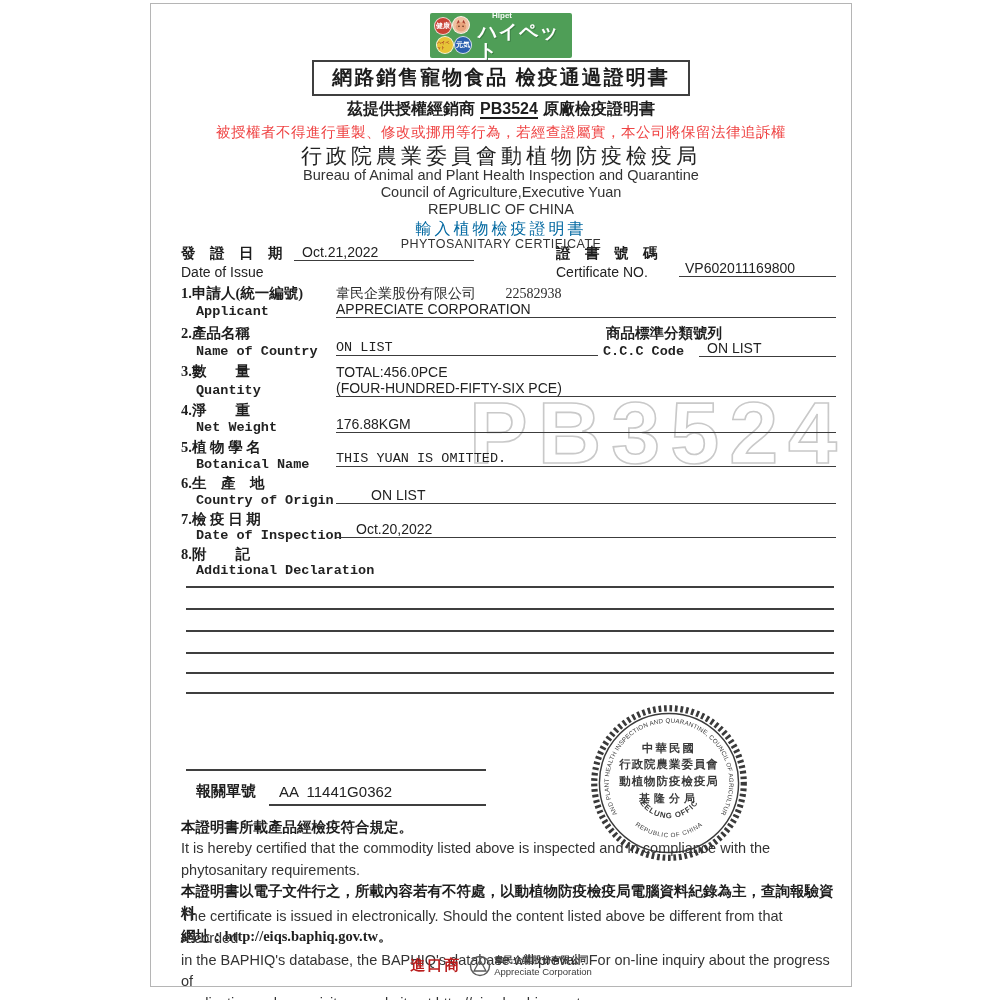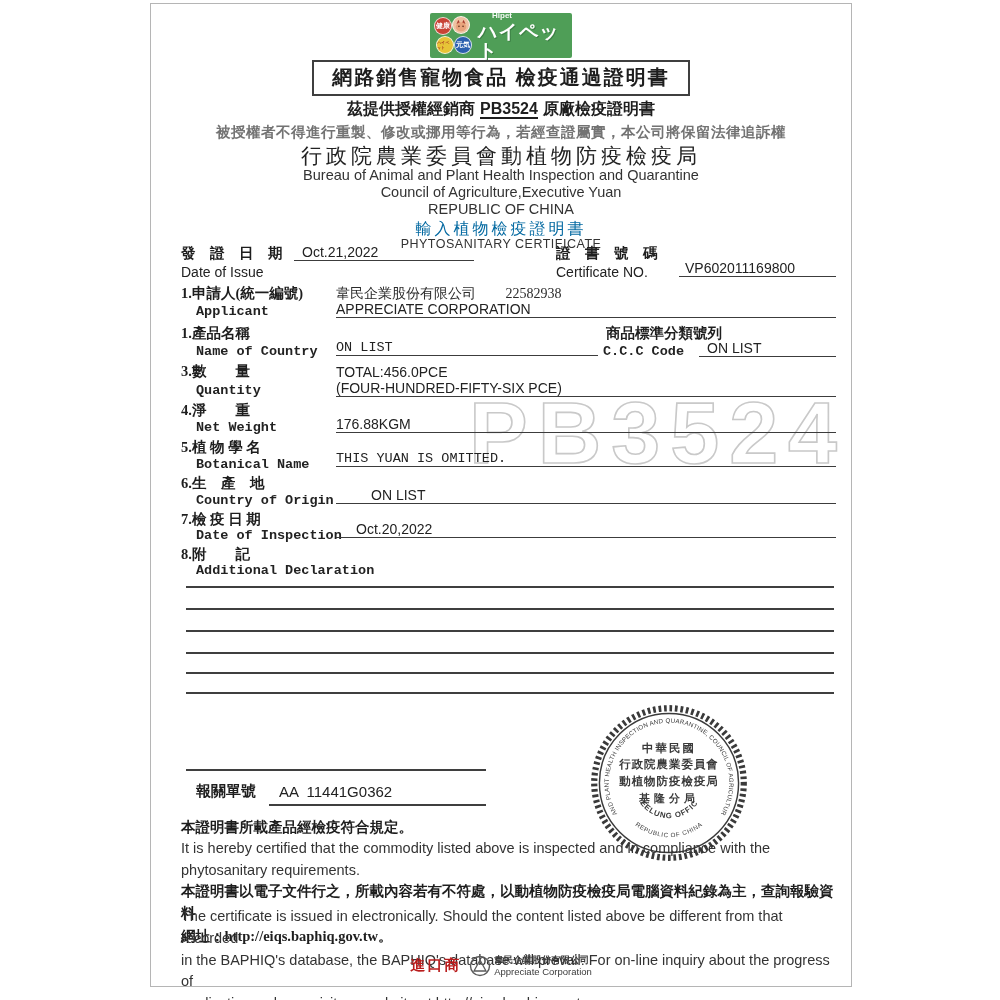--- a/index.html
+++ b/index.html
@@ -24,21 +24,21 @@
   .logo-text { margin-left:6px; color:#fff; line-height:1; }
   .hipet-small { font-size:8px; font-weight:bold; opacity:.95; margin-left:14px; margin-bottom:2px; }
   .hipet-large { font-size:19px; font-weight:bold; letter-spacing:1px; text-shadow:1px 1px 0 #3c7f44; }
 
   
   .hline { position:absolute; left:0; right:0; text-align:center; z-index:1; }
   .title-box-wrap { top:56px; }
   .title-box { display:inline-block; border:2px solid #3f3f3f; padding:2px 18px 3px; font-size:20px; font-weight:bold; letter-spacing:2px; color:#1e1e1e; }
   .auth-line { top:95px; font-size:16px; font-weight:bold; color:#1e1e1e; }
   .auth-code { border-bottom:2px solid #1e1e1e; margin:0 5px; }
-  .warning-line { top:119px; font-size:14.5px; font-weight:bold; color:#737373; letter-spacing:.5px; }
+  .warning-line { top:119px; font-size:14.5px; font-weight:normal; color:#ef4444; letter-spacing:.5px; }
   .bureau-zh { top:138px; font-size:21px; letter-spacing:4px; color:#222; font-weight:500; }
   .bureau-en1 { top:163px; font-size:14.5px; color:#333; }
   .bureau-en2 { top:180px; font-size:14.5px; color:#333; }
   .bureau-en3 { top:197px; font-size:14.5px; color:#333; }
   .cert-zh { top:215px; font-size:16px; letter-spacing:3px; color:#0369a1; font-weight:500; }
   .cert-en { top:233px; font-size:12.5px; color:#333; letter-spacing:.5px; }
 
   
   .abs { position:absolute; z-index:1; }
   .lbl-zh { font-family:"Liberation Serif","DejaVu Serif",serif; font-weight:bold; font-size:14.5px; color:#1e1e1e; white-space:pre; }
@@ -119,21 +119,21 @@
     <div class="abs val u" style="left:528px; top:256px; width:157px; padding-left:6px;">VP602011169800</div>
 
     <div class="abs lbl-zh" style="left:30px; top:280px;">1.申請人(統一編號)</div>
     <div class="abs zh-serif" style="left:185px; top:281px; font-size:14px;">
       <span>韋民企業股份有限公司</span>
       <span style="margin-left:26px;">22582938</span>
     </div>
     <div class="abs lbl-en" style="left:45px; top:300px;">Applicant</div>
     <div class="abs val u" style="left:185px; top:297px; width:500px;">APPRECIATE CORPORATION</div>
 
-    <div class="abs lbl-zh" style="left:30px; top:320px;">1.產品名稱</div>
+    <div class="abs lbl-zh" style="left:30px; top:320px;">2.產品名稱</div>
     <div class="abs lbl-zh" style="left:455px; top:320px;">商品標準分類號列</div>
     <div class="abs lbl-en" style="left:45px; top:340px;">Name of Country</div>
     <div class="abs val u mono" style="left:185px; top:336px; width:262px; font-size:13.5px;">ON LIST</div>
     <div class="abs lbl-en" style="left:452px; top:340px;">C.C.C Code</div>
     <div class="abs val u" style="left:548px; top:336px; width:137px; padding-left:8px;">ON LIST</div>
 
     <div class="abs lbl-zh" style="left:30px; top:358px;">3.數　　量</div>
     <div class="abs val" style="left:185px; top:360px;">TOTAL:456.0PCE</div>
     <div class="abs lbl-en" style="left:45px; top:379px;">Quantity</div>
     <div class="abs val u" style="left:185px; top:376px; width:500px;">(FOUR-HUNDRED-FIFTY-SIX PCE)</div>

